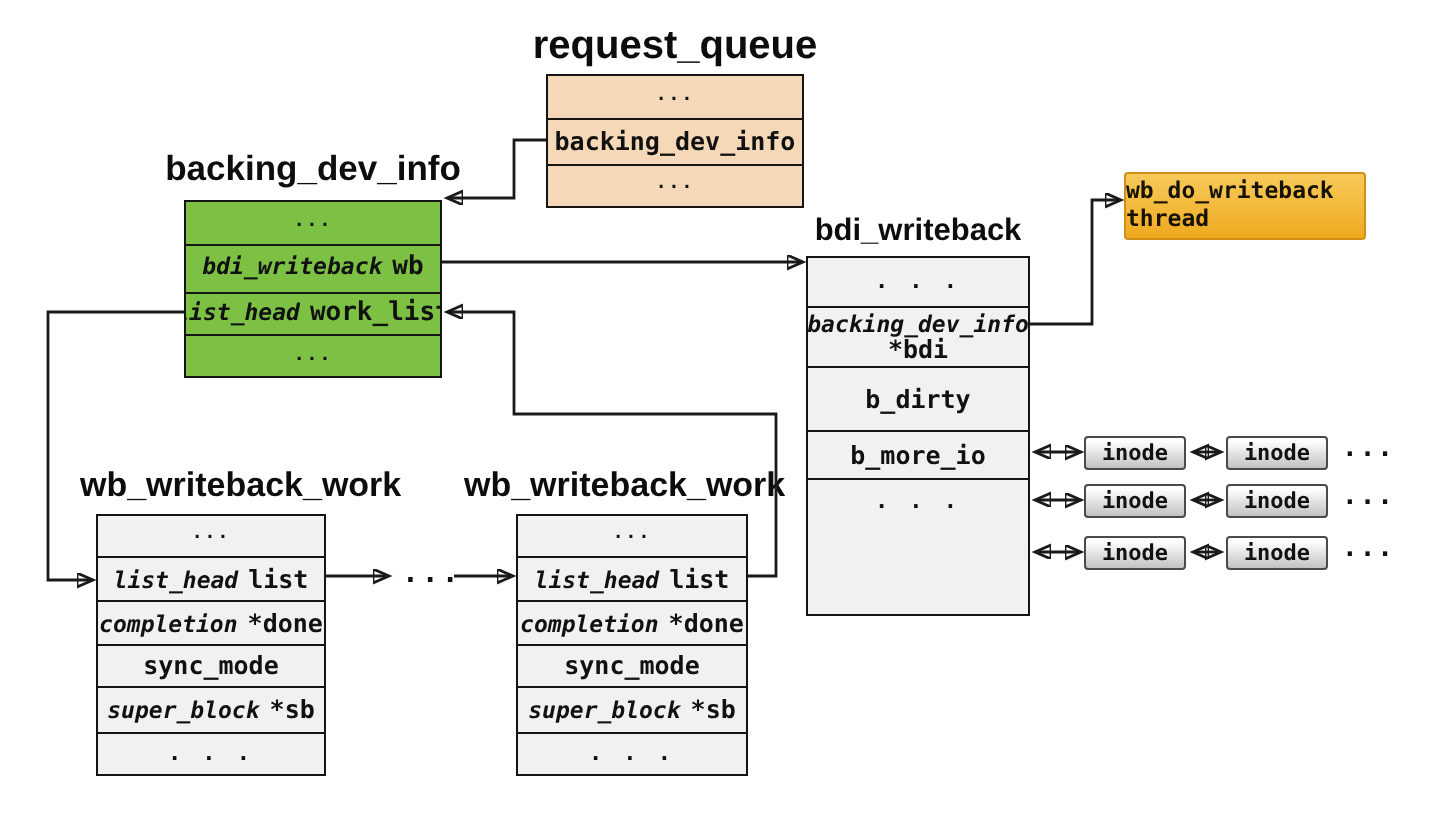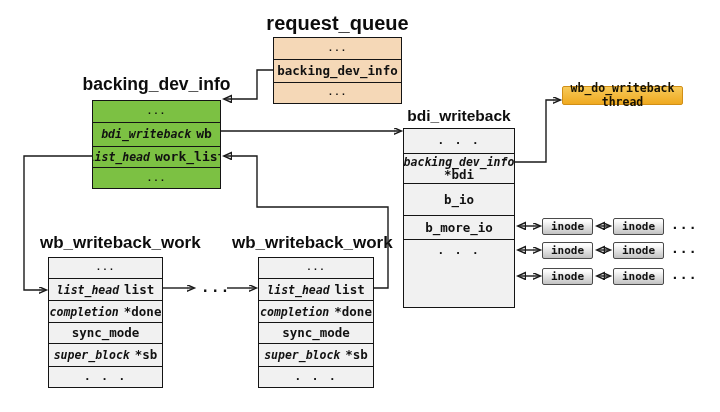--- a/index.html
+++ b/index.html
@@ -24,24 +24,24 @@
   #box-bdi{left:92px;top:100px;width:129px;height:89px;background:var(--green);
        grid-template-rows:21fr 25fr 22fr 21fr;}
   #box-wbk{left:403px;top:128px;width:112px;height:180px;background:var(--grayfill);
        grid-template-rows:24fr 31fr 32fr 24fr 23fr 25fr 21fr;}
   #box-wbk .row{font-size:12.5px;}
   .box-work{width:115px;background:var(--grayfill);
        grid-template-rows:20fr 23fr 22fr 21fr 24fr 21fr;}
   #box-work1{left:48px;top:257px;height:131px;}
   #box-work2{left:258px;top:257px;width:116px;height:131px;}
   .box-work .row{font-size:12.5px;}
-  #thread-box{left:562px;top:86px;width:121px;height:19px;position:absolute;box-sizing:border-box;
+  #thread-box{left:562px;top:86px;width:121px;height:34px;position:absolute;box-sizing:border-box;
        background:linear-gradient(180deg,var(--amberTop),var(--amberBot));
        border:1.5px solid var(--amberBorder);border-radius:2px;
-       display:flex;flex-direction:column;align-items:center;justify-content:center;
+       display:flex;flex-direction:column;align-items:flex-start;justify-content:center;
        font-weight:bold;font-size:11.5px;line-height:1.2;color:#161205;}
   .inode-box{position:absolute;width:51px;height:17px;box-sizing:border-box;
        border:1.6px solid #4a4a4a;border-radius:2px;
        background:linear-gradient(180deg,var(--inodeTop) 15%,var(--inodeBot));
        display:flex;align-items:center;justify-content:center;
        font-weight:bold;font-size:11px;}
   .more-dots{position:absolute;font-weight:900;font-size:13px;letter-spacing:1px;color:#111;}
   #svg-connectors{position:absolute;left:0;top:0;width:720px;height:412px;pointer-events:none;}
   #svg-connectors path{fill:none;stroke:#1a1a1a;stroke-width:1.4px;}
 </style>
@@ -90,21 +90,21 @@
 <div id="box-wbk" class="struct-box">
     <div class="row">
       <span class="dots lg">. . .</span>
     </div>
     <div class="row">
       <span class="kw">backing_dev_info</span>
       <span class="fname">*bdi</span>
     </div>
     <div class="row">
       <span style="display: flex; align-items: baseline; gap: 5px;">
-        <span class="fname">b_io</span>
+        <span class="fname">b_dirty</span>
       </span>
     </div>
     <div class="row">
       <span style="display: flex; align-items: baseline; gap: 5px;">
         <span class="fname">b_more_io</span>
       </span>
     </div>
     <div class="row">
       <span class="dots lg">. . .</span>
     </div>

